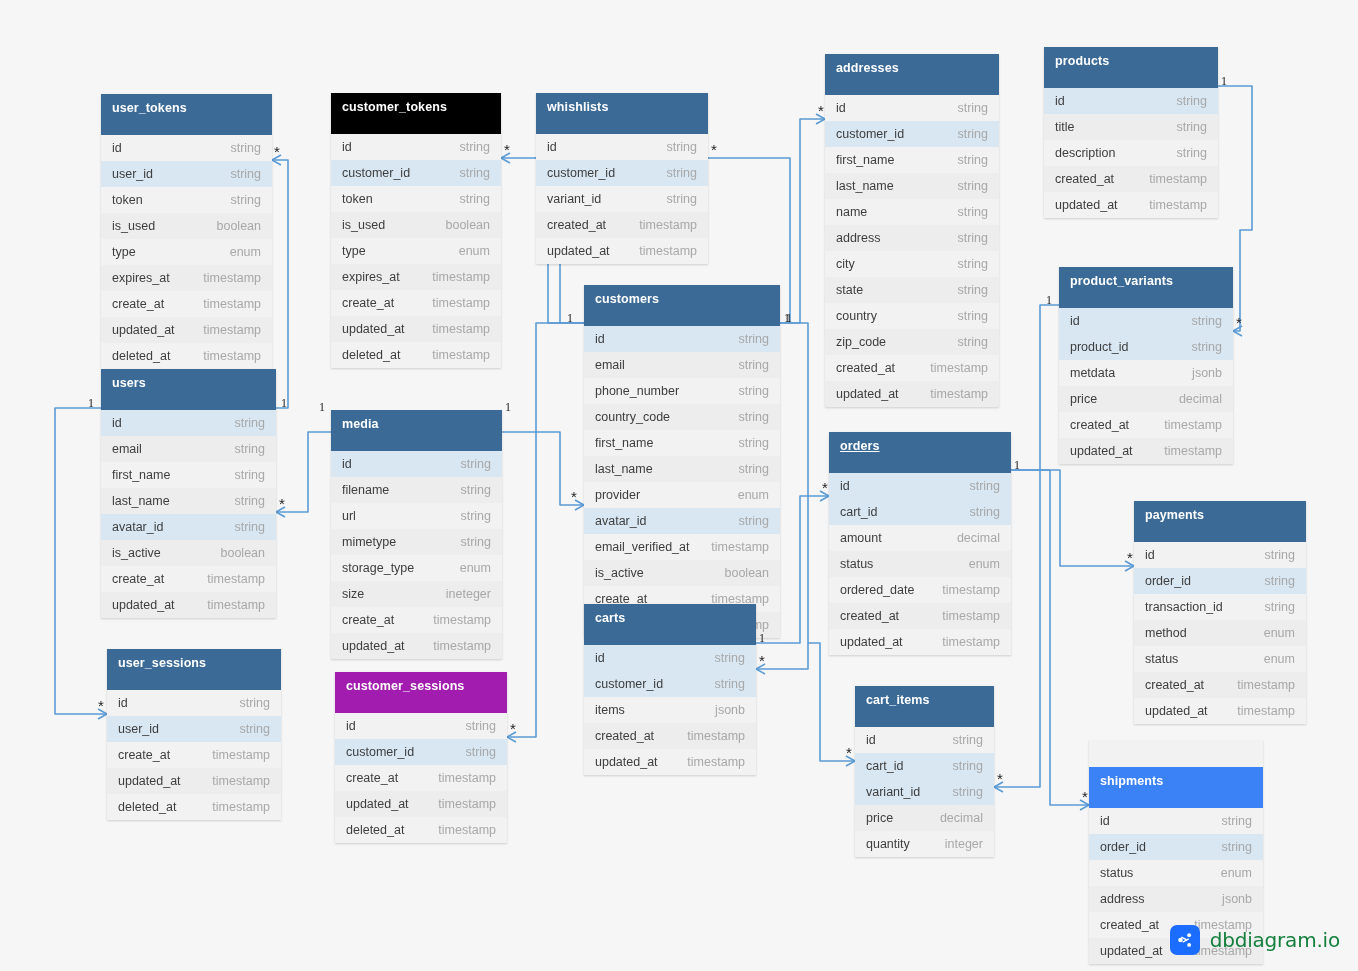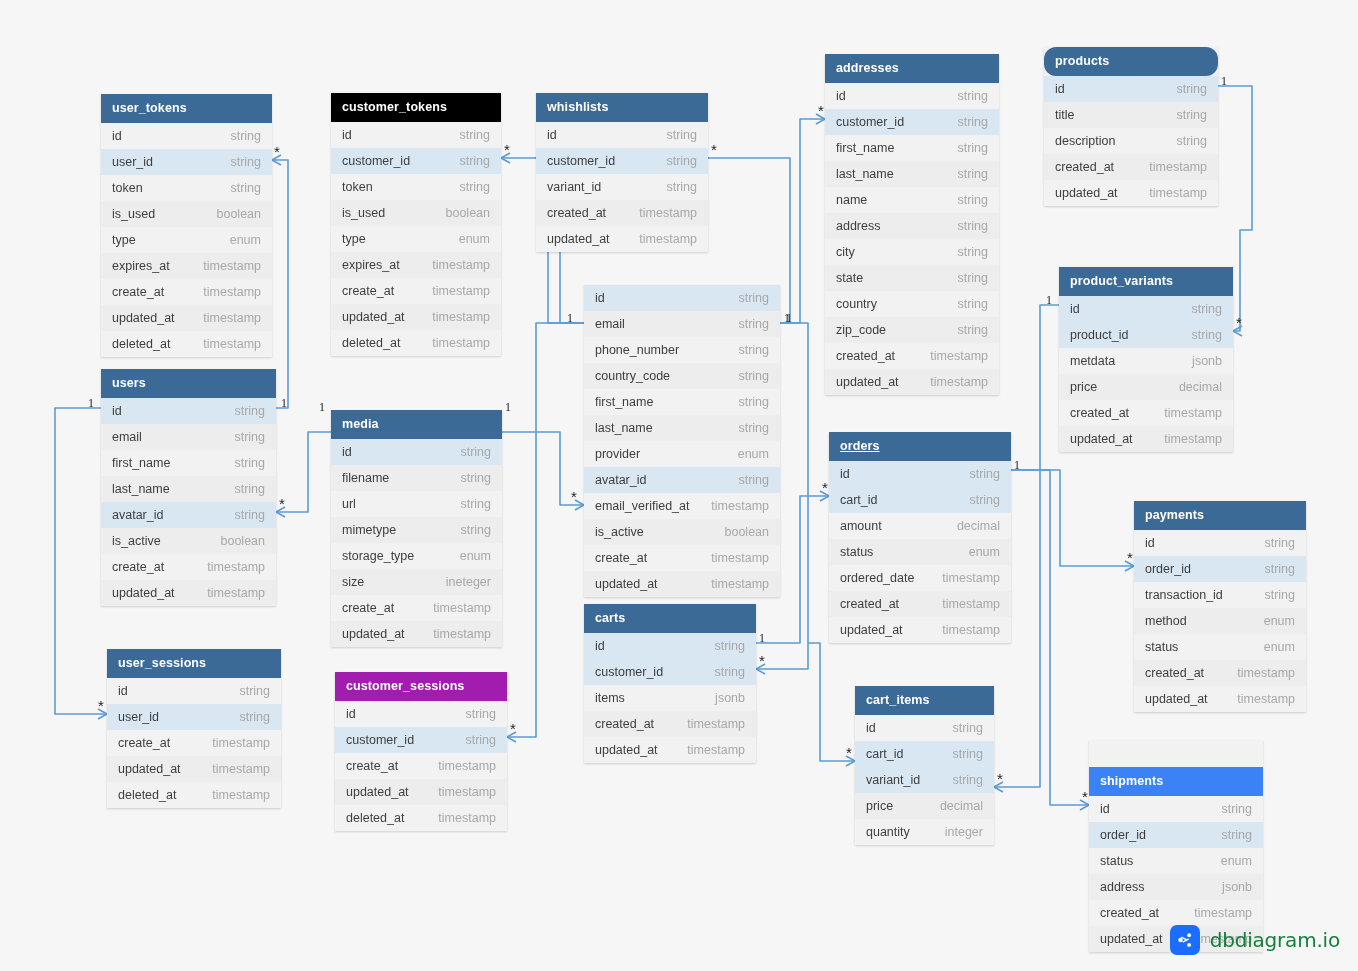--- a/index.html
+++ b/index.html
@@ -16,21 +16,21 @@
     position:absolute;
     background:#f2f2f2;
     box-shadow:0 1px 2px rgba(0,0,0,.16);
     box-sizing:border-box;
   }
   .thead{
     background:#3b6a97;
     color:#ffffff;
     font-size:12.5px;
     font-weight:bold;
-    padding:7px 11px 8px 11px;
+    padding:7px 11px 20px 11px;
     letter-spacing:.1px;
     box-sizing:border-box;
     white-space:nowrap;
   }
   .row{
     display:flex;
     justify-content:space-between;
     align-items:center;
     padding:0 11px;
     height:26px;
@@ -308,20 +308,21 @@
         <div class="row alt">
           <span class="fname">created_at</span>
           <span class="ftype">timestamp</span>
         </div>
         <div class="row">
           <span class="fname">updated_at</span>
           <span class="ftype">timestamp</span>
         </div>
       </div>
       <div class="table" style="left: 584px; top: 285px; width: 196px;">
+        <div class="thead" style="background: rgb(59, 106, 151);">customers</div>
         <div class="row key" style="background: rgb(217, 231, 242);">
           <span class="fname">id</span>
           <span class="ftype">string</span>
         </div>
         <div class="row alt">
           <span class="fname">email</span>
           <span class="ftype">string</span>
         </div>
         <div class="row">
           <span class="fname">phone_number</span>
@@ -486,21 +487,21 @@
         <div class="row alt">
           <span class="fname">price</span>
           <span class="ftype">decimal</span>
         </div>
         <div class="row">
           <span class="fname">quantity</span>
           <span class="ftype">integer</span>
         </div>
       </div>
       <div class="table" style="left: 1044px; top: 47px; width: 174px;">
-        <div class="thead" style="background: rgb(59, 106, 151); border-radius: 12px;">products</div>
+        <div class="thead" style="background: rgb(59, 106, 151);">products</div>
         <div class="row key" style="background: rgb(217, 231, 242);">
           <span class="fname">id</span>
           <span class="ftype">string</span>
         </div>
         <div class="row alt">
           <span class="fname">title</span>
           <span class="ftype">string</span>
         </div>
         <div class="row">
           <span class="fname">description</span>

